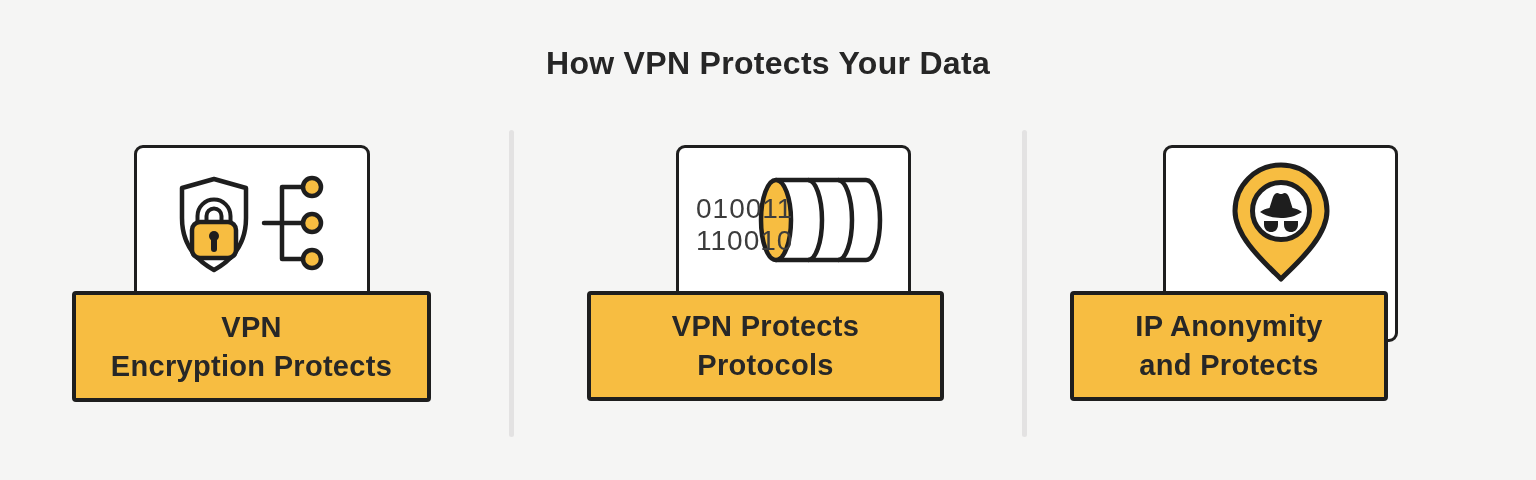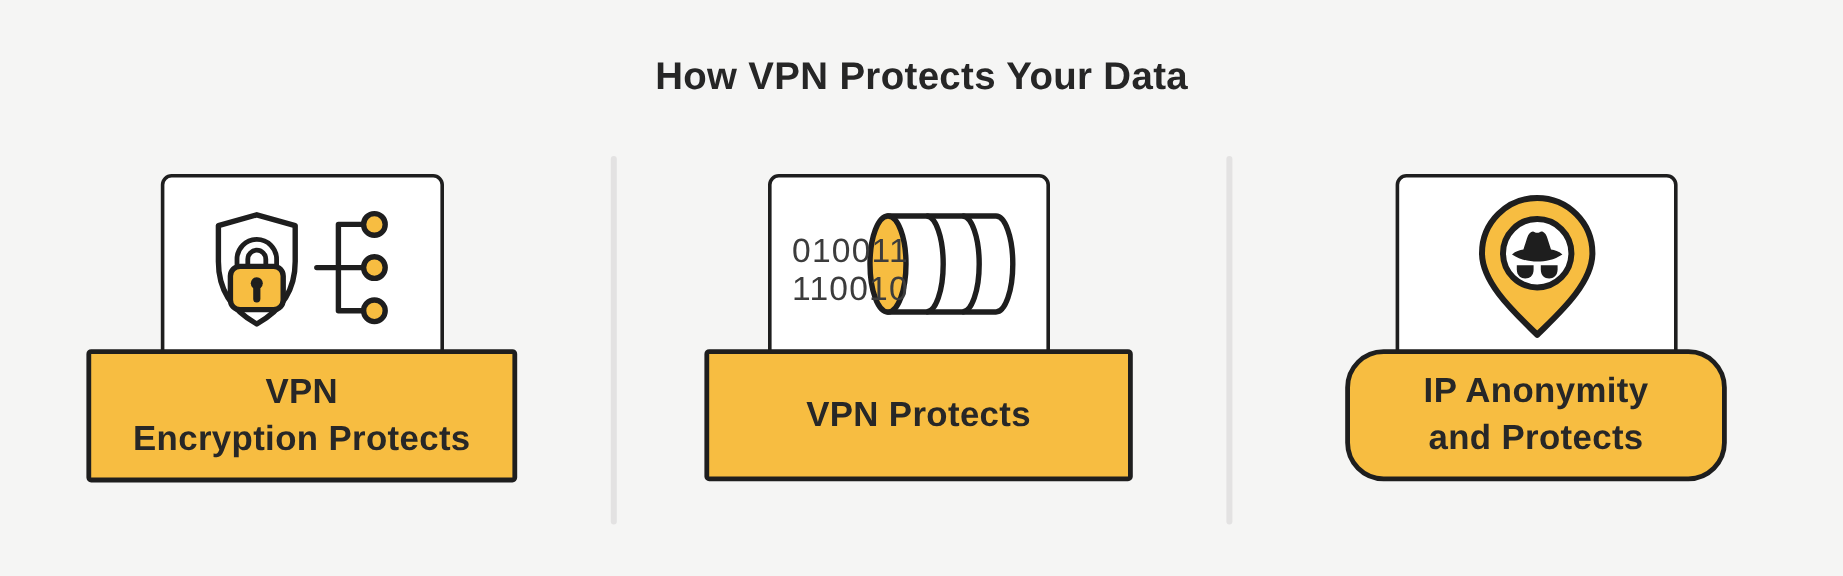--- a/index.html
+++ b/index.html
@@ -48,21 +48,21 @@
     height: 197px;
     background: var(--card-bg);
     border: 3px solid var(--outline);
     border-radius: 9px;
     z-index: 1;
     display: flex;
     justify-content: center;
     align-items: flex-start;
   }
   .c1 { left: 134px; width: 236px; }
-  .c2 { left: 640px; width: 235px; }
+  .c2 { left: 676px; width: 235px; }
   .c3 { left: 1163px; width: 235px; }
   .c1 svg { margin-top: 27px; }
   .c2 svg { margin-top: 22px; }
   .c3 svg { margin-top: 13px; }
   .label-box {
     position: absolute;
     top: 291px;
     background: var(--accent);
     border: 4px solid var(--outline);
     border-radius: 4px;
@@ -73,21 +73,21 @@
     align-items: center;
     text-align: left;
     font-size: 29px;
     font-weight: 700;
     line-height: 39px;
     letter-spacing: 0.3px;
     color: var(--text);
   }
   .l1 { left: 72px;   width: 359px; height: 111px; }
   .l2 { left: 587px;  width: 357px; height: 110px; }
-  .l3 { left: 1121px; width: 318px; height: 110px; border-radius: 32px; }
+  .l3 { left: 1070px; width: 318px; height: 110px; }
   .binary {
     font-family: "Liberation Sans", "DejaVu Sans", sans-serif;
     font-size: 28px;
     font-weight: 400;
     letter-spacing: 1px;
     fill: var(--binary-text);
   }
 </style>
 </head>
 <body>
@@ -129,20 +129,21 @@
           <path d="M82,10 H172 A14,40 0 0 1 172,90 H82 Z" style="fill:var(--card-bg)" stroke-linejoin="round"></path>
           <path d="M114,10 A14,40 0 0 1 114,90 M144,10 A14,40 0 0 1 144,90" fill="none"></path>
           <ellipse cx="82" cy="50" rx="15" ry="40" style="fill:var(--accent)"></ellipse>
         </g>
         <text class="binary" x="2" y="48">010011</text>
         <text class="binary" x="2" y="80">110010</text>
       </svg>
     </div>
     <div class="label-box l2">
       <div>VPN Protects</div>
+      <div>Protocols</div>
     </div>
   </section>
 
   <section>
     <div class="icon-card c3">
       <svg width="116" height="122" viewBox="0 0 116 122">
         <path d="M58,118 C42,102 12,76 12,50 A46,46 0 1 1 104,50 C104,76 74,102 58,118 Z" style="fill:var(--accent)" stroke="var(--outline)" stroke-width="5" stroke-linejoin="round"></path>
         <circle cx="58" cy="50" r="28.5" style="fill:var(--card-bg)" stroke="var(--outline)" stroke-width="5"></circle>
         <g>
           <path d="M37,51 C40,48.5 43.5,47.5 46.5,47 L49.5,37.5 C51,32.5 54,31 56,32.5 C57,33.2 59,33.2 60,32.5 C62,31 65,32.5 66.5,37.5 L69.5,47 C72.5,47.5 76,48.5 79,51 C72,55.5 65,57 58,57 C51,57 44,55.5 37,51 Z" style="fill:var(--outline)"></path>

